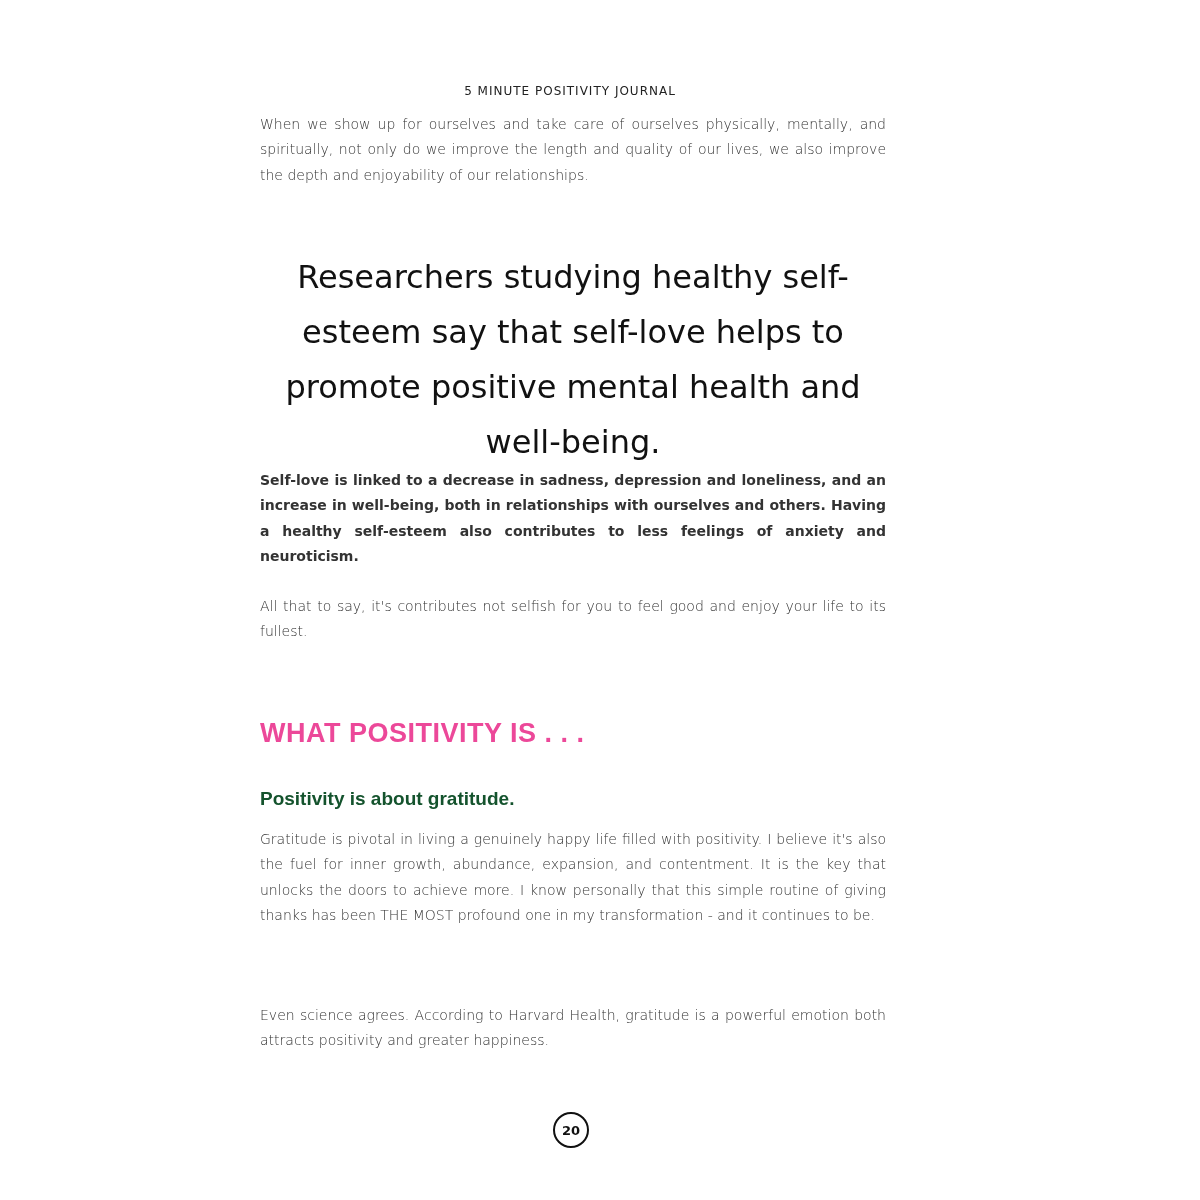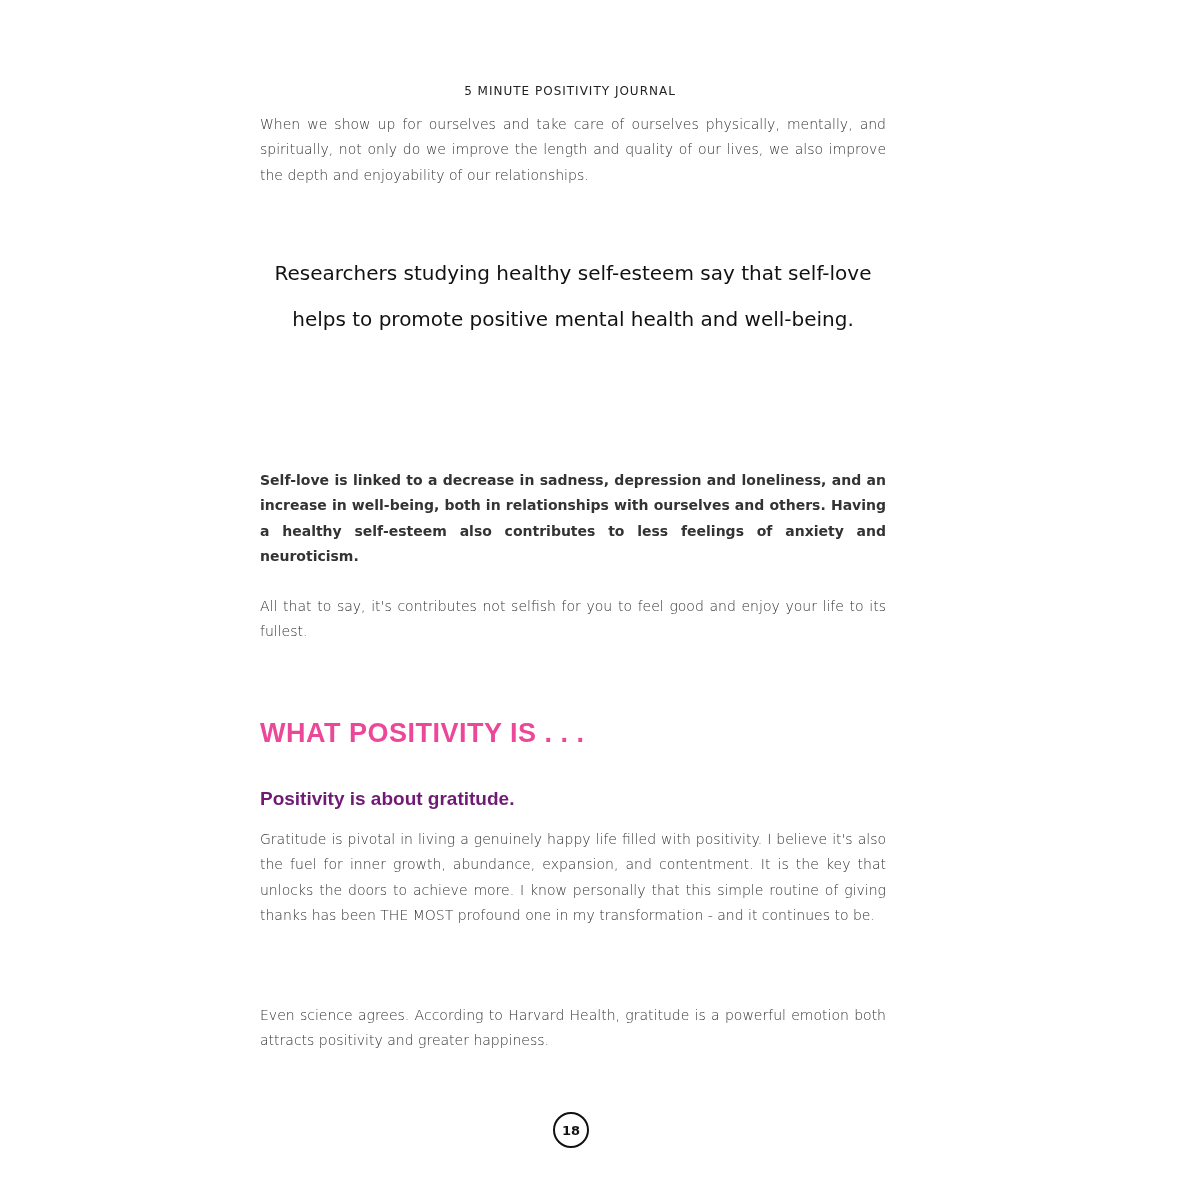--- a/index.html
+++ b/index.html
@@ -8,29 +8,29 @@
       position: absolute; top: 52px; left: 0; width: 1140px; text-align: center;
       font-family: "DejaVu Sans", sans-serif; font-size: 12px; letter-spacing: 1px; color: #222; margin-top: 32px;
     }
     .body-text {
       position: absolute; left: 260px; width: 626px;
       font-family: "DejaVu Sans", sans-serif; font-size: 14px; line-height: 25.4px;
       color: #333; text-align: justify; font-weight: 300; margin: 0;
     }
     .pullquote {
       position: absolute; left: 260px; width: 626px; top: 250px; text-align: center;
-      font-family: "DejaVu Sans", sans-serif; font-size: 20px; line-height: 46px; color: #111; margin: 0;
+      font-family: "DejaVu Sans", sans-serif; font-size: 32px; line-height: 55px; color: #111; margin: 0;
     }
     .section-heading {
       position: absolute; left: 260px; top: 718px; margin: 0;
       font-family: "Liberation Sans", sans-serif; font-weight: bold; font-size: 27px; letter-spacing: 0.5px; color: #ec4899;
     }
     .sub-heading {
       position: absolute; left: 260px; top: 788px; margin: 0;
-      font-family: "Liberation Sans", sans-serif; font-weight: bold; font-size: 19px; color: #701a75;
+      font-family: "Liberation Sans", sans-serif; font-weight: bold; font-size: 19px; color: #14532d;
     }
     .page-number {
       position: absolute; left: 553px; top: 1112px; width: 36px; height: 36px; border: 2px solid #111;
       border-radius: 50%; box-sizing: border-box; display: flex; align-items: center; justify-content: center;
       font-family: "DejaVu Sans", sans-serif; font-size: 13px; font-weight: bold; color: #111;
     }
   </style>
 </head>
 <body>
 
@@ -46,14 +46,14 @@
 
 <h2 class="section-heading">WHAT POSITIVITY IS . . .</h2>
 
 <h3 class="sub-heading">Positivity is about gratitude.</h3>
 
 <p class="body-text" style="top:827px;">Gratitude is pivotal in living a genuinely happy life filled with positivity. I believe it's also the fuel for inner growth, abundance, expansion, and contentment. It is the key that unlocks the doors to achieve more. I know personally that this simple routine of giving thanks has been THE MOST profound one in my transformation - and it continues to be.</p>
 
 <p class="body-text" style="top:1003px;">Even science agrees. According to Harvard Health, gratitude is a powerful emotion both attracts positivity and greater happiness.</p>
 
 <div class="page-number">
-  <span>18</span>
+  <span>20</span>
 </div>
 
 </body></html>

